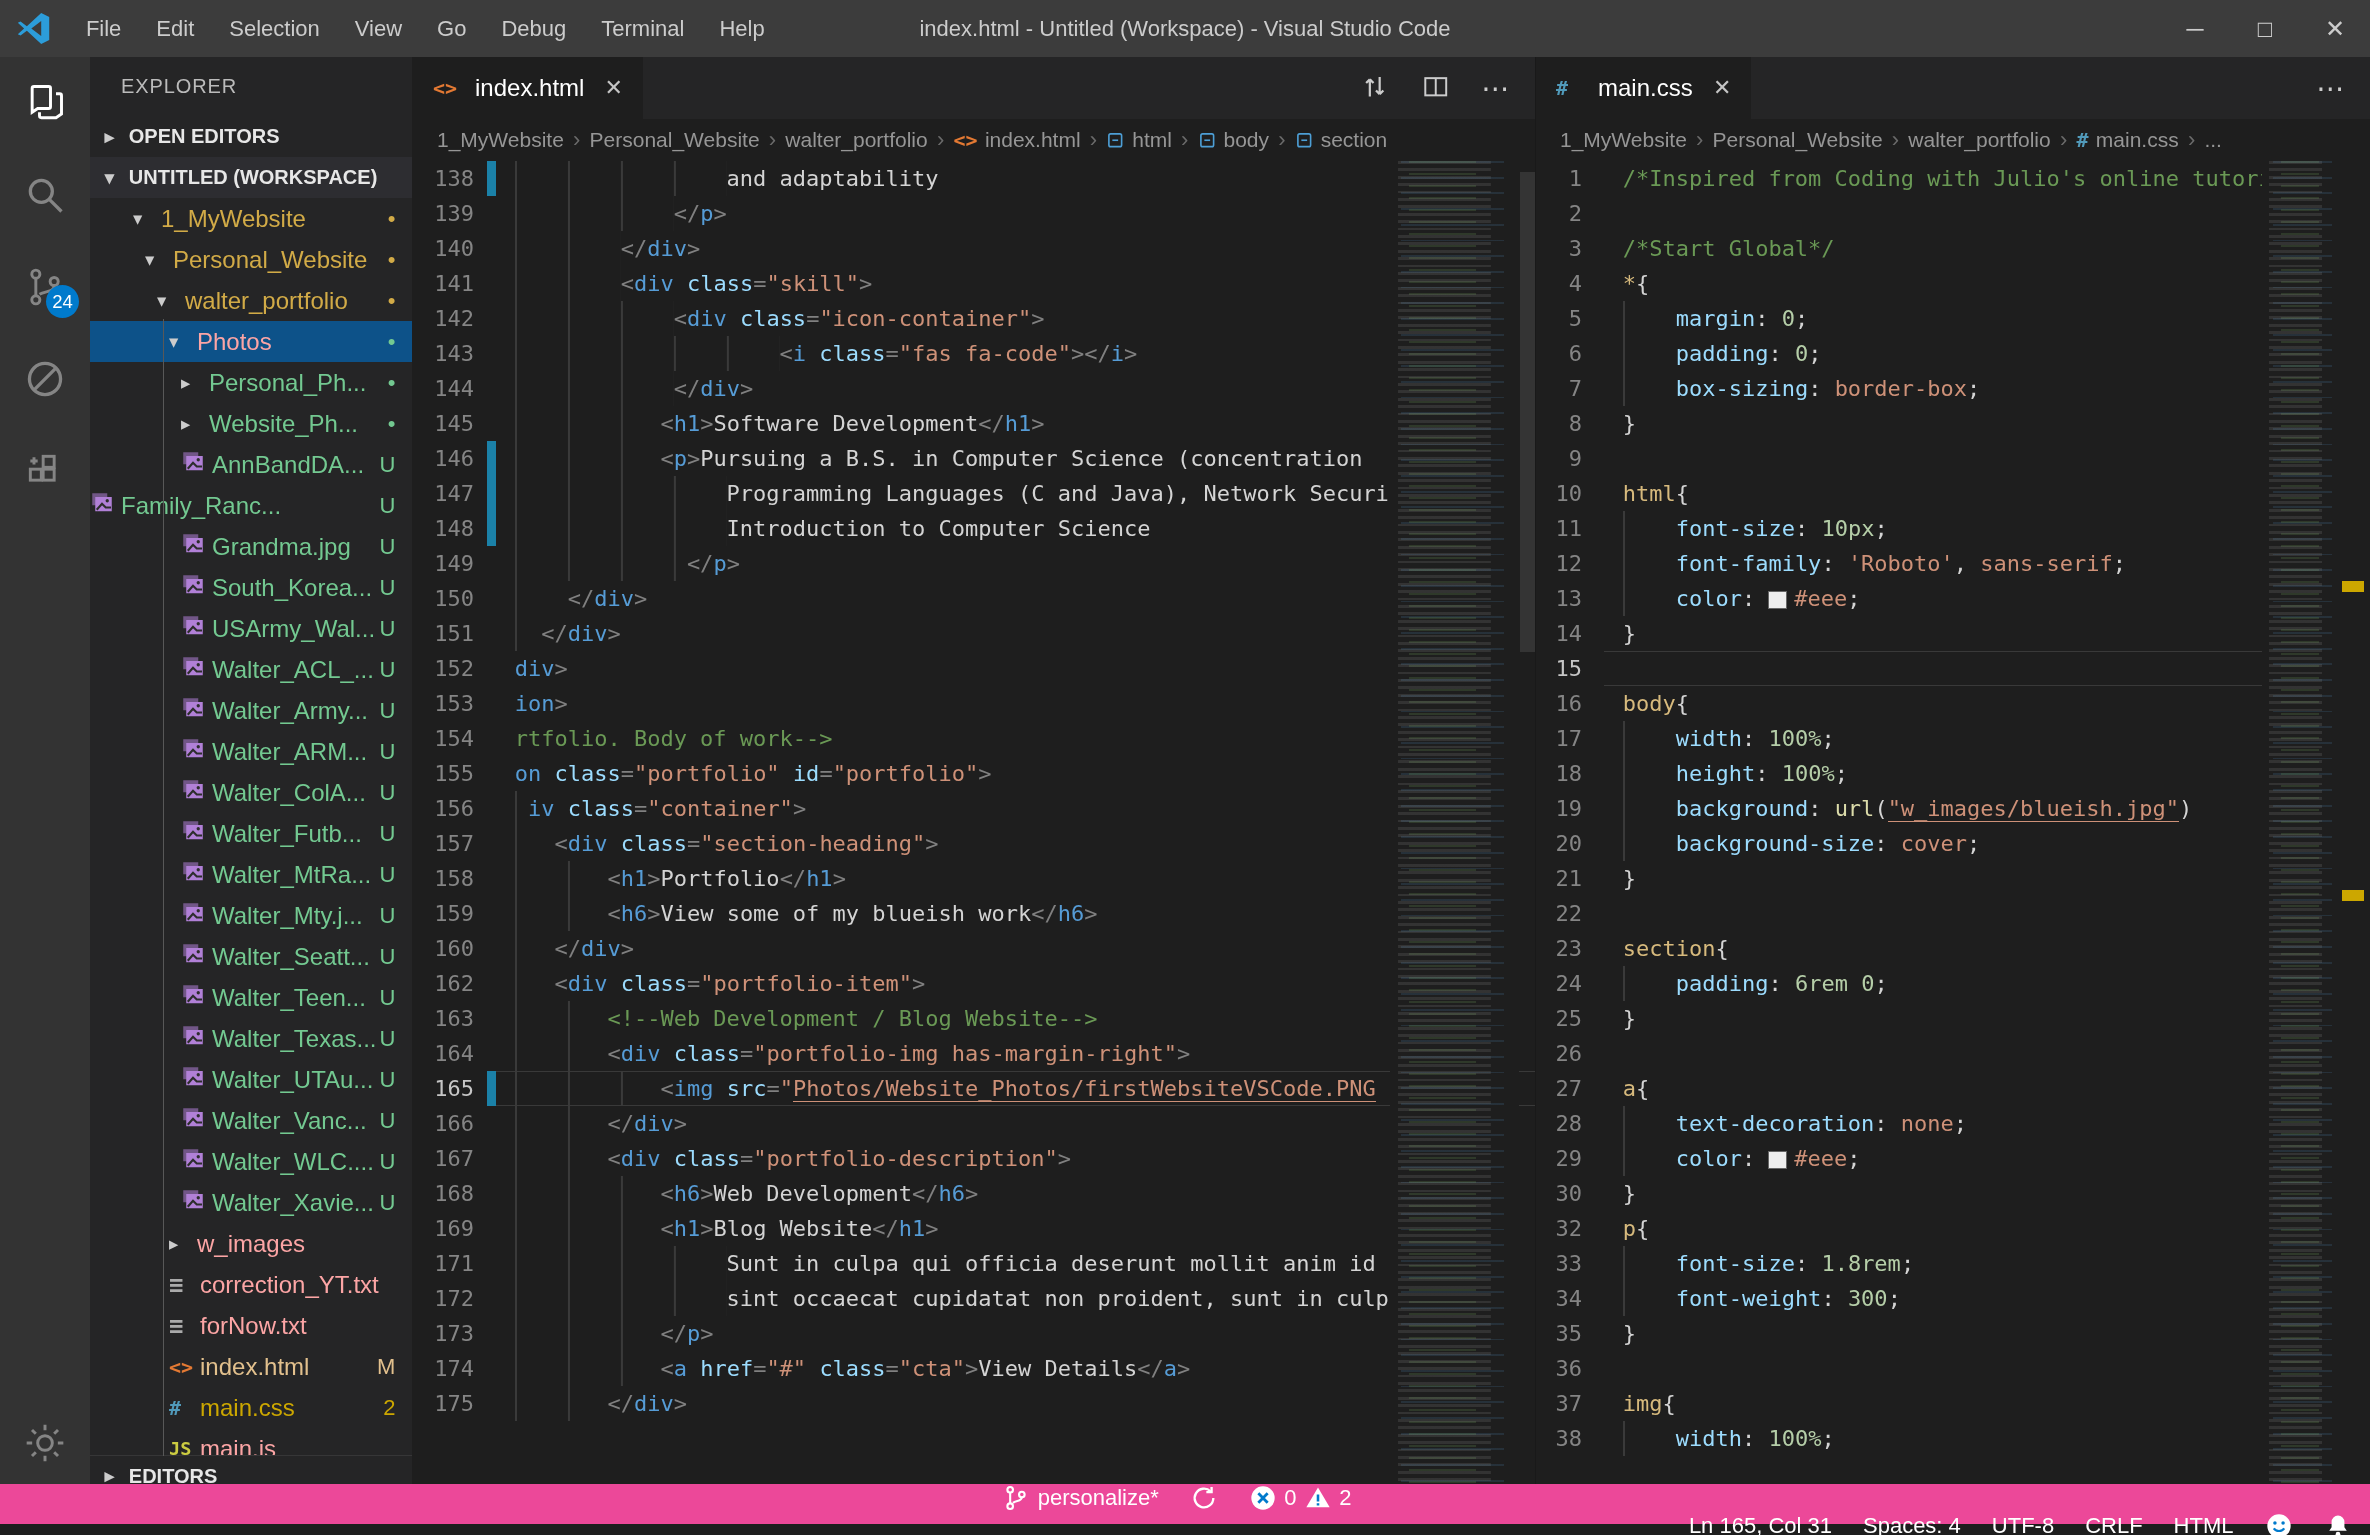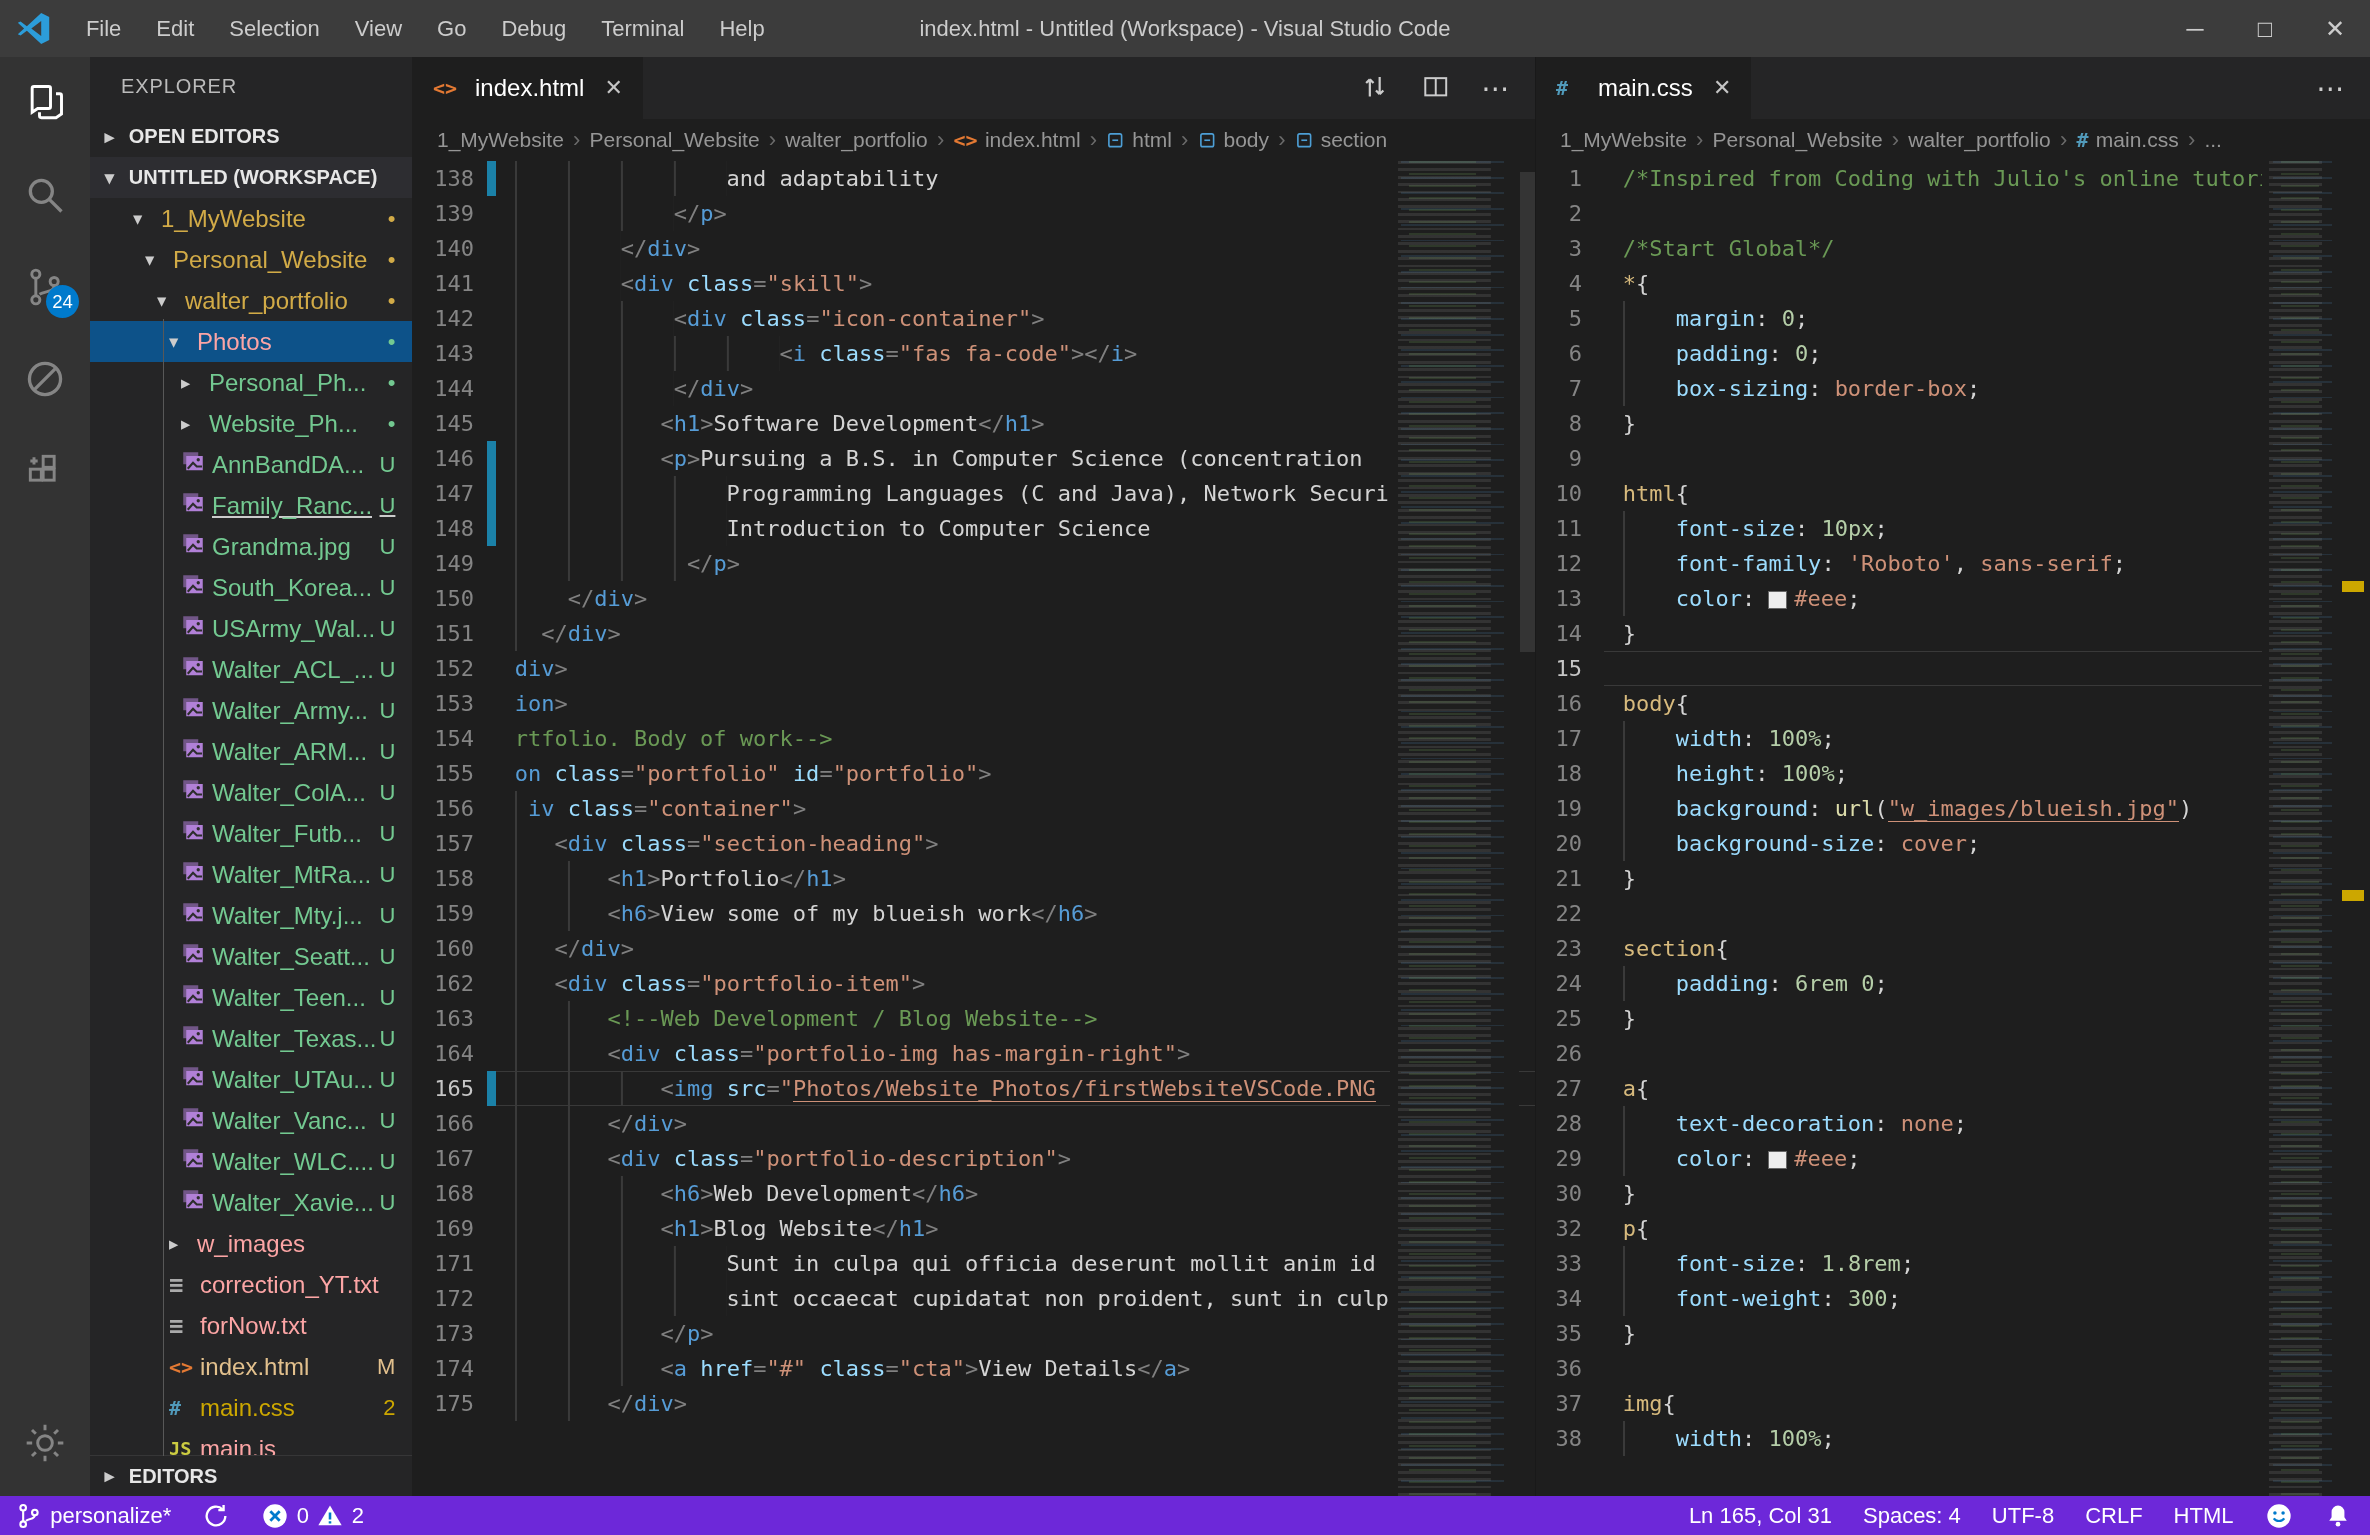--- a/index.html
+++ b/index.html
@@ -81,21 +81,21 @@
       repeating-linear-gradient(to bottom, rgba(106,153,85,0.22) 0 1.8px, transparent 1.8px 12px),
       repeating-linear-gradient(to bottom, rgba(86,156,214,0.15) 0 1.8px, transparent 1.8px 15.7px);
     background-size:72% 100%, 52% 100%, 80% 100%; background-repeat:no-repeat; background-position:7.4px 0, 18.5px 0, 11px 0; }
   #mm0 { right:15.7px; width:129px; }
   #sb0 { position:absolute; right:0; top:11px; width:14.8px; height:480px; background:rgba(121,121,121,0.25); }
   #mm1 { right:34px; width:74px; }
   .ruler { position:absolute; right:0; top:0; bottom:0; width:34px; background:#1e1e1e; }
   .ruler .mark { position:absolute; left:5.5px; width:22px; height:11px; background:#cca700; }
 
   
-  #statusbar { position:absolute; left:0; right:0; bottom:0; height:40px; background:#6d28d9; color:#ffffff; display:flex; align-items:center; font-size:22px; }
+  #statusbar { position:absolute; left:0; right:0; bottom:12px; height:40px; background:#ec4899; color:#ffffff; display:flex; align-items:center; font-size:22px;flex-direction:column; }
   .sb-item { display:flex; align-items:center; gap:7.4px; margin-right:31px; white-space:nowrap; }
   .sb-left { display:flex; align-items:center; padding-left:14.8px; }
   .sb-right { margin-left:auto; display:flex; align-items:center; padding-right:18.5px; }
   .sb-right .sb-item { margin-right:0; margin-left:31px; }
   #statusbar svg { width:28px; height:28px; }
 </style>
 </head>
 <body>
 
 <div id="screen">
@@ -210,21 +210,21 @@
         <div class="row" style="padding-left: 91px;">
           <span class="fic"><svg viewBox="0 0 16 16" stroke="#b180d7" fill="none" stroke-width="1.2">
               <rect x="1.5" y="1.5" width="10" height="8" fill="#b180d7" stroke="none" opacity="0.55"></rect>
               <rect x="3.5" y="4" width="11" height="9.5" fill="#b180d7" stroke="none"></rect>
               <circle cx="11.5" cy="6.5" r="1.1" fill="#2d2d2d" stroke="none"></circle>
               <path d="M4.5 12.5 L8 8.5 L10.5 11 L14 11" stroke="#2d2d2d" stroke-width="1.4"></path>
             </svg></span>
           <span class="label c-green">AnnBandDA...</span>
           <span class="badge c-green">U</span>
         </div>
-        <div class="row" style="padding-left: 91px; text-decoration: underline;">
+        <div class="row" style="">
           <span class="fic"><svg viewBox="0 0 16 16" stroke="#b180d7" fill="none" stroke-width="1.2">
               <rect x="1.5" y="1.5" width="10" height="8" fill="#b180d7" stroke="none" opacity="0.55"></rect>
               <rect x="3.5" y="4" width="11" height="9.5" fill="#b180d7" stroke="none"></rect>
               <circle cx="11.5" cy="6.5" r="1.1" fill="#2d2d2d" stroke="none"></circle>
               <path d="M4.5 12.5 L8 8.5 L10.5 11 L14 11" stroke="#2d2d2d" stroke-width="1.4"></path>
             </svg></span>
           <span class="label c-green">Family_Ranc...</span>
           <span class="badge c-green">U</span>
         </div>
         <div class="row" style="padding-left: 91px;">

